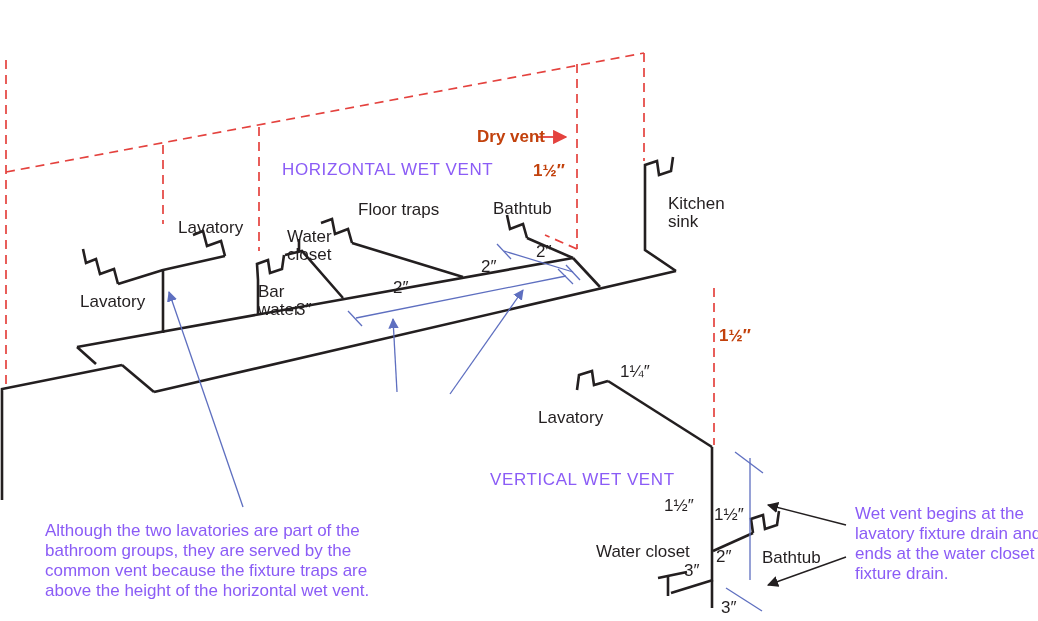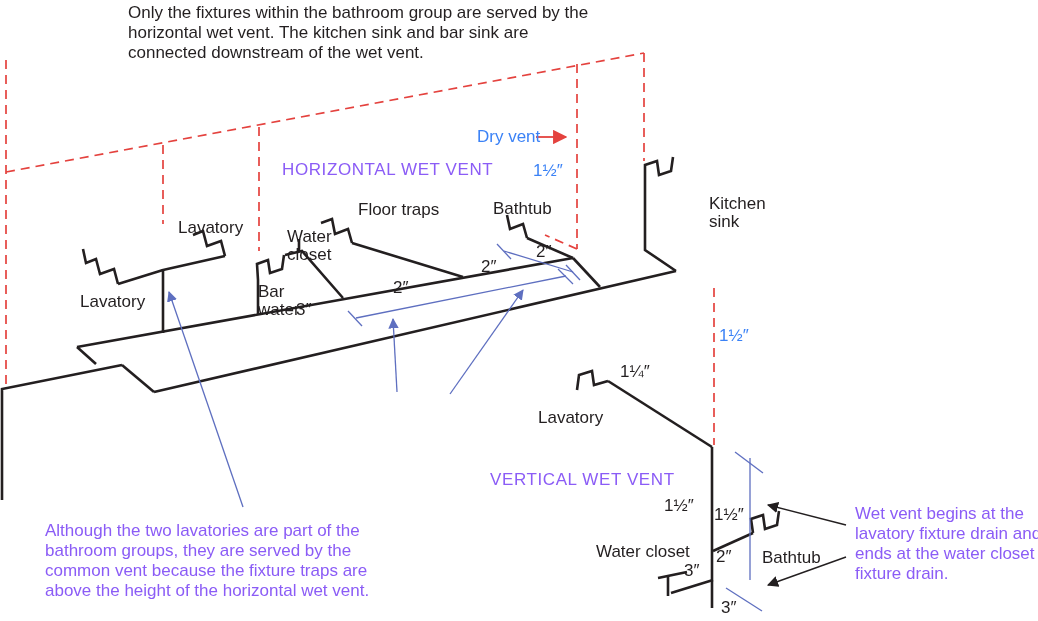--- a/index.html
+++ b/index.html
@@ -2,21 +2,21 @@
 <html><head>
 <meta charset="utf-8">
 <style>
   html,body{margin:0;padding:0;background:#fff;}
   .canvas{position:relative;width:1038px;height:621px;background:#ffffff;overflow:hidden;
           font-family:"Liberation Sans", sans-serif;}
   .canvas svg{position:absolute;left:0;top:0;}
   .lbl{position:absolute;font-size:17px;line-height:1.08;color:#231f20;white-space:nowrap;}
   .wrap{white-space:normal;}
   .b{color:#8b5cf6;}
-  .r{color:#3b82f6;}
+  .r{color:#c2410c;font-weight:bold;}
   .note{font-size:17px;line-height:1.18;}
   .head{letter-spacing:0.6px;}
 </style>
 </head>
 <body>
 
 <div class="canvas">
 
   <svg width="1038" height="621" viewBox="0 0 1038 621">
     <defs>
@@ -91,35 +91,34 @@
       <line x1="566" y1="265" x2="580" y2="280"></line>
       <line x1="750" y1="458" x2="750" y2="580"></line>
       <line x1="735" y1="452" x2="763" y2="473"></line>
       <line x1="726" y1="588" x2="762" y2="611"></line>
       <line x1="397" y1="392" x2="393" y2="319" marker-end="url(#mblue)"></line>
       <line x1="450" y1="394" x2="523" y2="290" marker-end="url(#mblue)"></line>
       <line x1="243" y1="507" x2="169" y2="292" marker-end="url(#mblue)"></line>
     </g>
   </svg>
 
-  <div class="lbl wrap note" style="left:128px;top:3px;width:472px;">Only the fixtures within the bathroom group are served by the horizontal wet vent. The kitchen sink and bar sink are connected downstream of the wet vent.</div>
 
   <div class="lbl b head" style="left:282px;top:161px;">HORIZONTAL WET VENT</div>
   <div class="lbl r" style="left:477px;top:128px;">Dry vent</div>
   <div class="lbl r" style="left:533px;top:162px;">1½″</div>
   <div class="lbl r" style="left:719px;top:327px;">1½″</div>
 
   <div class="lbl" style="left:80px;top:293px;">Lavatory</div>
   <div class="lbl" style="left:178px;top:219px;">Lavatory</div>
   <div class="lbl wrap" style="left:287px;top:228px;width:58px;">Water closet</div>
   <div class="lbl wrap" style="left:258px;top:283px;width:44px;">Bar water</div>
   <div class="lbl" style="left:296px;top:301px;">3″</div>
   <div class="lbl" style="left:358px;top:201px;">Floor traps</div>
   <div class="lbl" style="left:493px;top:200px;">Bathtub</div>
-  <div class="lbl wrap" style="left:668px;top:195px;width:70px;margin-left:41px;">Kitchen sink</div>
+  <div class="lbl wrap" style="left:668px;top:195px;width:70px;">Kitchen sink</div>
   <div class="lbl" style="left:393px;top:279px;">2″</div>
   <div class="lbl" style="left:481px;top:258px;">2″</div>
   <div class="lbl" style="left:536px;top:243px;">2″</div>
 
   <div class="lbl b wrap note" style="left:45px;top:521px;width:364px;">Although the two lavatories are part of the bathroom groups, they are served by the common vent because the fixture traps are above the height of the horizontal wet vent.</div>
 
   <div class="lbl b head" style="left:490px;top:471px;text-align:center;">VERTICAL WET VENT</div>
   <div class="lbl" style="left:538px;top:409px;">Lavatory</div>
   <div class="lbl" style="left:620px;top:363px;">1¼″</div>
   <div class="lbl" style="left:664px;top:497px;">1½″</div>

